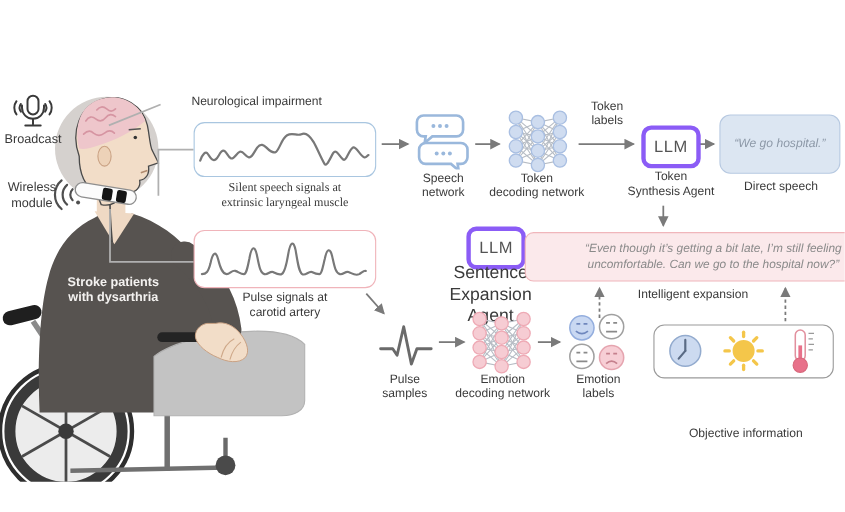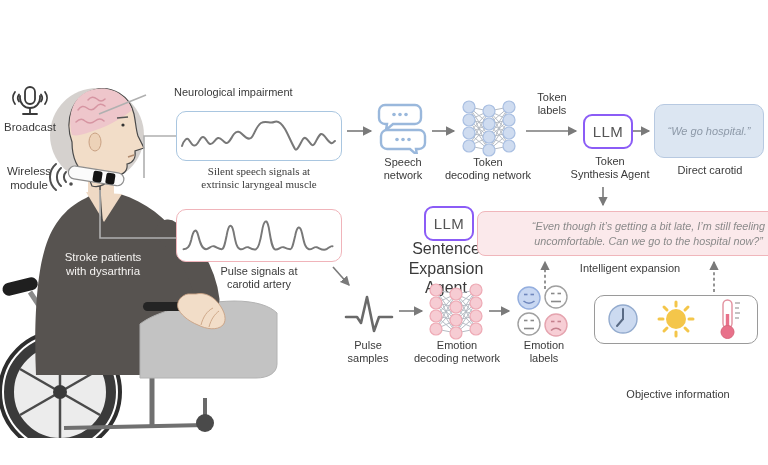--- a/index.html
+++ b/index.html
@@ -2,24 +2,24 @@
 <html><head>
 <meta charset="utf-8">
 <style>
   html,body{margin:0;padding:0;background:#fff;}
   .stage{position:relative;width:768px;height:465px;background:#ffffff;overflow:hidden;
          font-family:"Liberation Sans", sans-serif;color:#333;}
   .abs{position:absolute;}
   .lbl{position:absolute;white-space:pre-line;text-align:center;font-size:11.5px;
        line-height:1.22;color:#3a3a3a;}
   .lbl.left{text-align:left;}
-  .lbl.white{color:#f4f2f0;}
+  .lbl.white{color:#f4f2f0;font-weight:bold;}
   .box{position:absolute;background:#fff;border-radius:10px;box-sizing:border-box;}
   .sigbox{border:1.6px solid;}
-  .llm{position:absolute;width:46px;height:31px;border:2px solid #8b5cf6;border-radius:9px;
+  .llm{position:absolute;width:46px;height:31px;border:4px solid #8b5cf6;border-radius:9px;
        background:#fff;display:flex;align-items:center;justify-content:center;
        font-size:15px;color:#545454;letter-spacing:.5px;}
   .quote{position:absolute;border-radius:8px;display:flex;align-items:center;justify-content:center;
          font-style:italic;color:#8a8a8a;font-size:10.8px;line-height:1.35;text-align:center;
          white-space:pre-line;box-sizing:border-box;}
   svg{display:block;}
 </style>
 </head>
 <body>
 
@@ -246,21 +246,21 @@
 
   <div class="lbl" style="left:523px;top:91px;width:58px;font-size:11px;">Token
 labels</div>
 
   <div class="llm" style="left:583px;top:114px;">LLM</div>
   <div class="lbl" style="left:562px;top:155px;width:96px;font-size:11px;">Token
 Synthesis Agent</div>
 
   <div class="quote" style="left:654px;top:104px;width:110px;height:54px;background:#dce6f2;
        border:1.5px solid #b7c9e1;border-radius:10px;color:#8d99a8;font-size:11px;">“We go hospital.”</div>
-  <div class="lbl" style="left:664px;top:164px;width:92px;font-size:11px;">Direct carotid</div>
+  <div class="lbl" style="left:664px;top:164px;width:92px;font-size:11px;">Direct speech</div>
 
   <div class="llm" style="left:424px;top:206px;">LLM</div>
   <div class="lbl" style="left:388px;top:239px;width:116px;font-size:16px;">Sentence
 Expansion Agent</div>
 
   <div class="quote" style="left:477px;top:211px;width:343px;height:45px;background:#fbe9eb;
        border:1.5px solid #f0b6bb;">“Even though it’s getting a bit late, I’m still feeling
 uncomfortable. Can we go to the hospital now?”</div>
 
   <div class="lbl" style="left:567px;top:262px;width:126px;font-size:11px;">Intelligent expansion</div>

